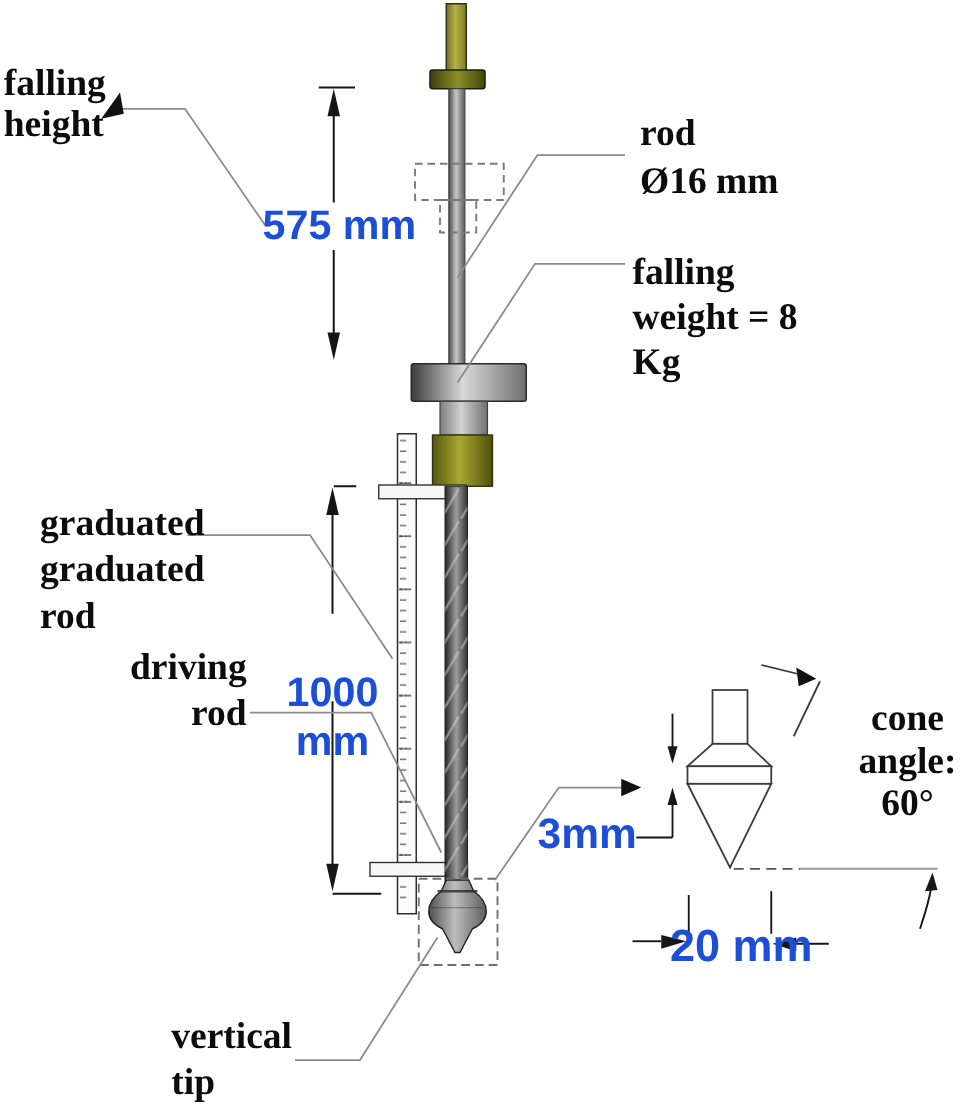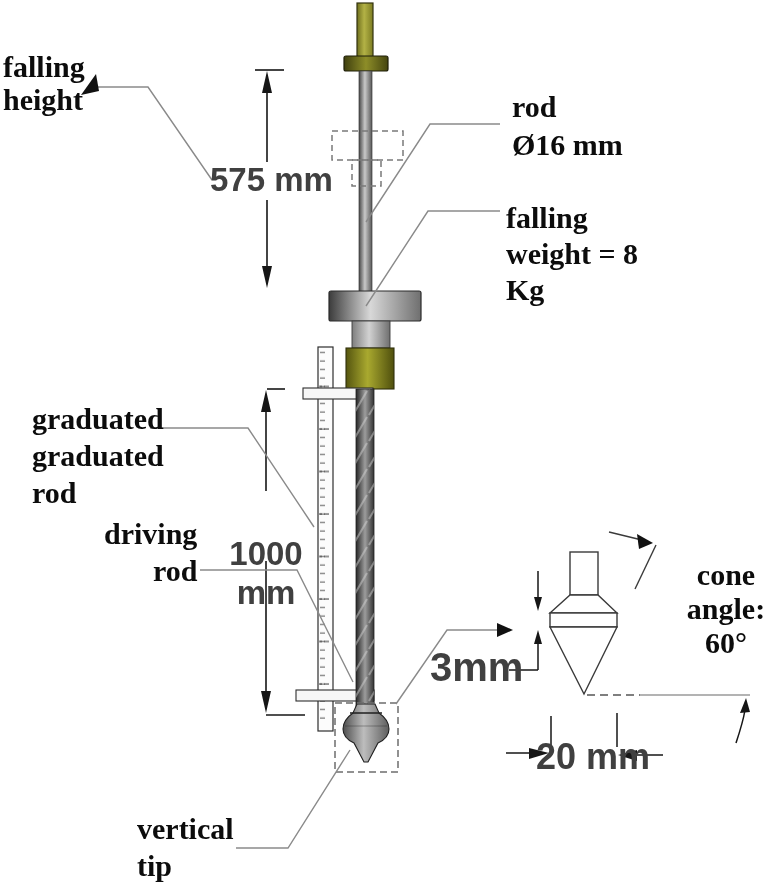--- a/index.html
+++ b/index.html
@@ -1,21 +1,21 @@
 <!DOCTYPE html>
 <html><head>
 <meta charset="utf-8">
 <style>
   html,body{margin:0;padding:0;background:#fff;}
   .canvas{position:relative;width:768px;height:889px;background:#ffffff;overflow:hidden;
           font-family:"Liberation Serif","DejaVu Serif",serif;}
   .canvas svg{position:absolute;left:0;top:0;}
   .lbl{position:absolute;color:#0c0c0c;white-space:nowrap;}
   .serif{font-family:"Liberation Serif","DejaVu Serif",serif;font-weight:600;font-size:30px;line-height:37px;}
-  .sans{font-family:"Liberation Sans","DejaVu Sans",sans-serif;font-weight:700;color:#404040;font-size:33px;line-height:39px;}
+  .sans{font-family:"Liberation Sans","DejaVu Sans",sans-serif;font-weight:700;color:#1d4ed8;font-size:33px;line-height:39px;}
   .ctr{text-align:center;}
 </style>
 </head>
 <body>
 
 <div class="canvas">
 
 <svg width="768" height="889" viewBox="0 0 768 889">
   <defs>
     <linearGradient id="gradOlive" x1="0" y1="0" x2="1" y2="0">
@@ -188,21 +188,21 @@
 <div class="lbl sans ctr" style="left:226px;top:490px;width:80px;margin-top:44px;">
   <div>1000</div>
   <div>mm</div>
 </div>
 
 <div class="lbl serif" style="left:104px;top:515px;text-align:right;">
   <div>driving</div>
   <div>rod</div>
 </div>
 
-<div class="lbl sans" style="left:430px;top:648px;font-size:40px;">
+<div class="lbl sans" style="left:430px;top:648px;font-size:34px;">
   <span>3mm</span>
 </div>
 
 <div class="lbl serif ctr" style="left:686px;top:558px;width:80px;line-height:34px;">
   <div>cone</div>
   <div>angle:</div>
   <div>60°</div>
 </div>
 
 <div class="lbl sans ctr" style="left:536px;top:737px;width:97px;font-size:36px;">

